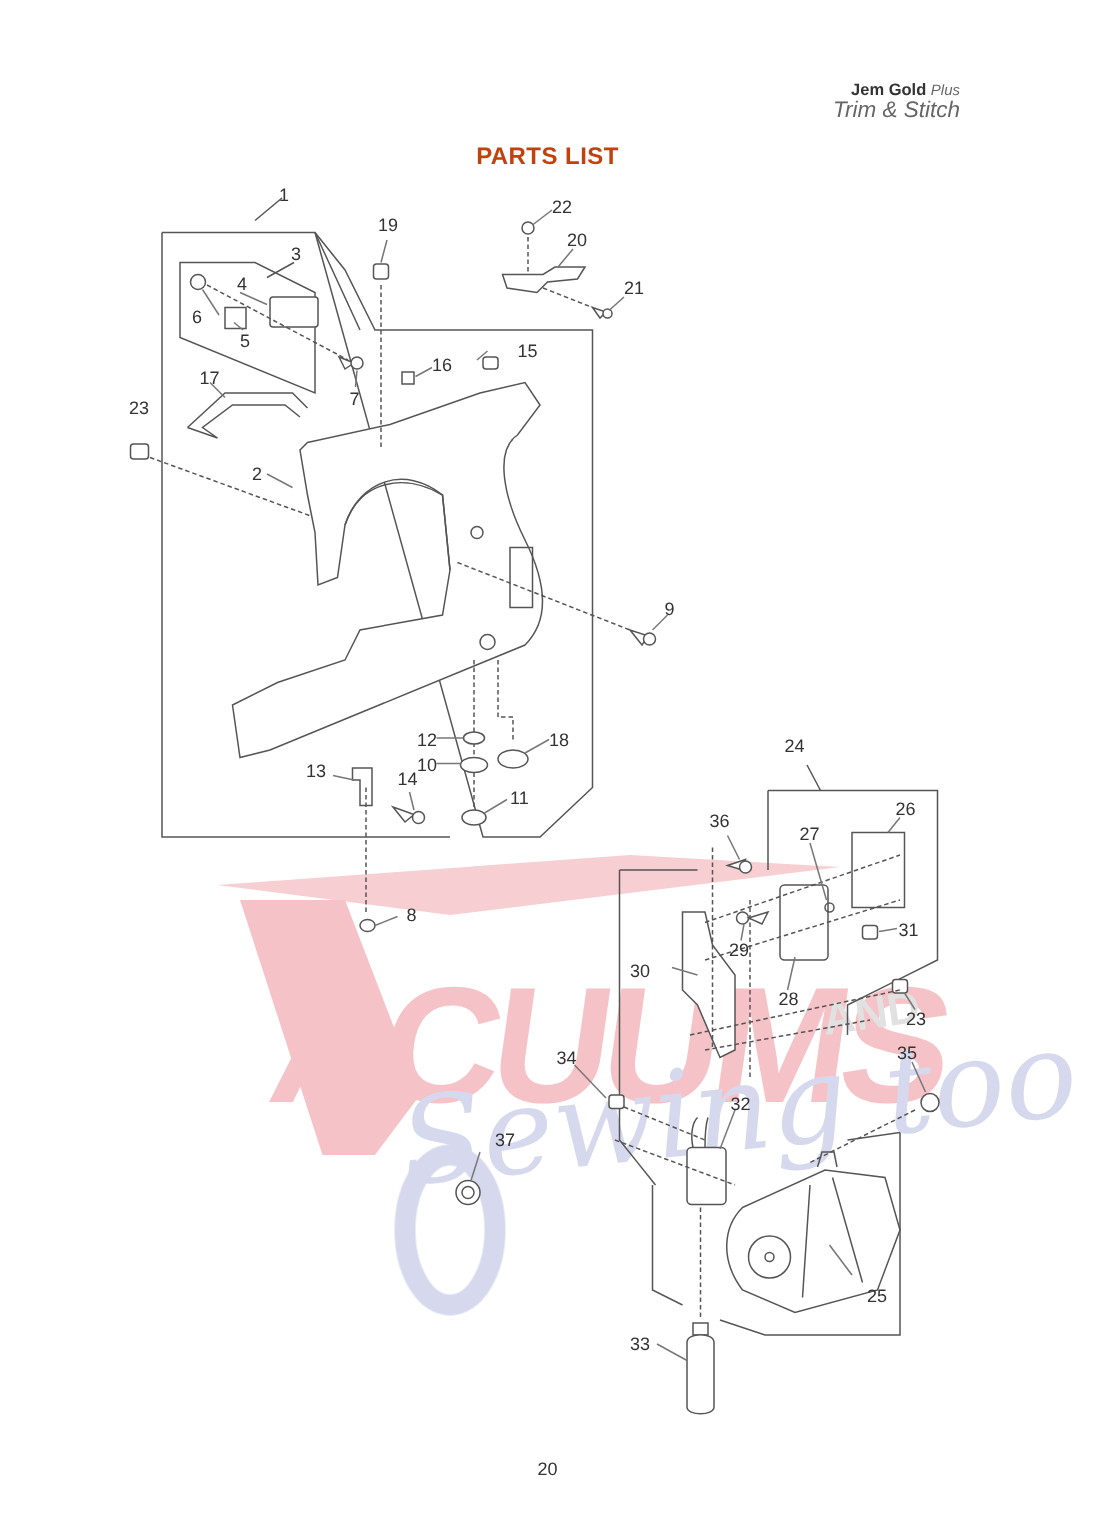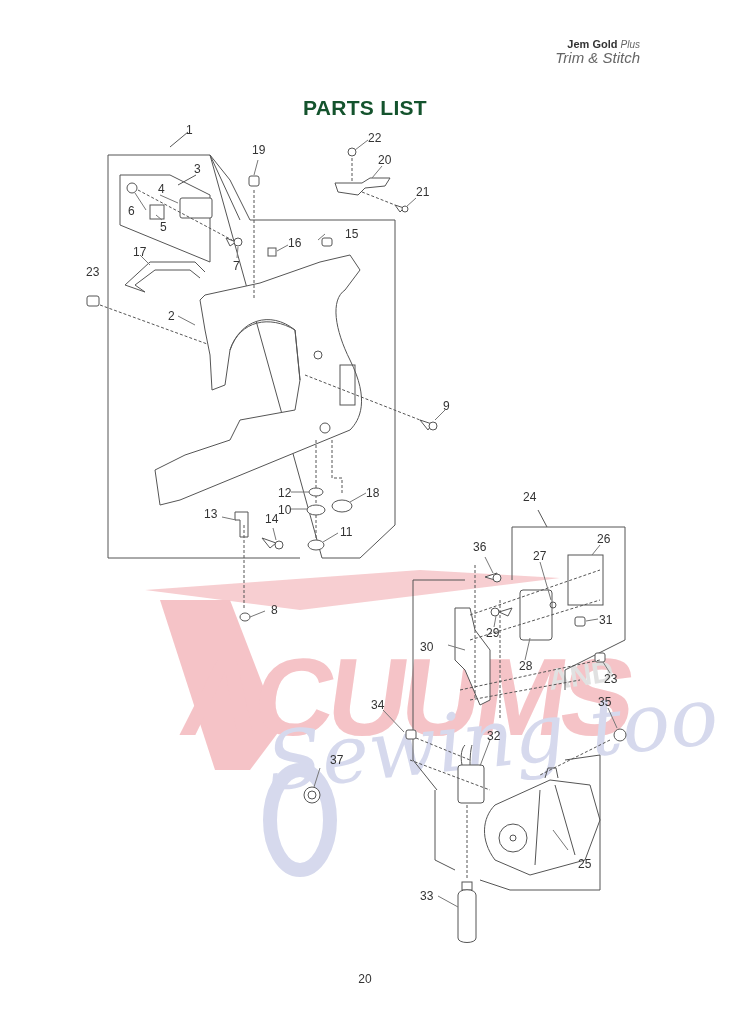--- a/index.html
+++ b/index.html
@@ -1,23 +1,23 @@
 <!DOCTYPE html>
 <html><head>
 <meta charset="utf-8">
 <style>
   html, body { margin: 0; padding: 0; background: #ffffff; }
   body { width: 730px; height: 1024px; position: relative; overflow: hidden;
          font-family: "Liberation Sans", sans-serif; color: #222; }
-  .header { position: absolute; right: 90px; top: 38px; text-align: right; line-height: 13px; }
+  .header { position: absolute; right: 90px; top: 54px; text-align: right; line-height: 13px; }
   .model { font-size: 11px; font-weight: bold; color: #333; }
   .model .plus { font-weight: normal; font-style: italic; color: #666; font-size: 10px; }
   .subtitle { font-size: 15px; font-style: italic; color: #666; }
   .title { position: absolute; left: 0; width: 730px; top: 96px; text-align: center;
-           font-size: 21px; font-weight: bold; color: #14532d; letter-spacing: 0.3px; }
+           font-size: 16px; font-weight: bold; color: #c2410c; letter-spacing: 0.3px; }
   .pagenum { position: absolute; left: 0; width: 730px; top: 972px; text-align: center; font-size: 12px; color: #333; }
   svg.diagram { position: absolute; left: 0; top: 0; width: 730px; height: 1024px; }
   .callouts text { font-family: "Liberation Sans", sans-serif; font-size: 12px; fill: #333; }
   .wm-text { font-family: "Liberation Sans", sans-serif; font-weight: bold; }
 </style>
 </head>
 <body>
 
 <div class="header">
   <div class="model">

